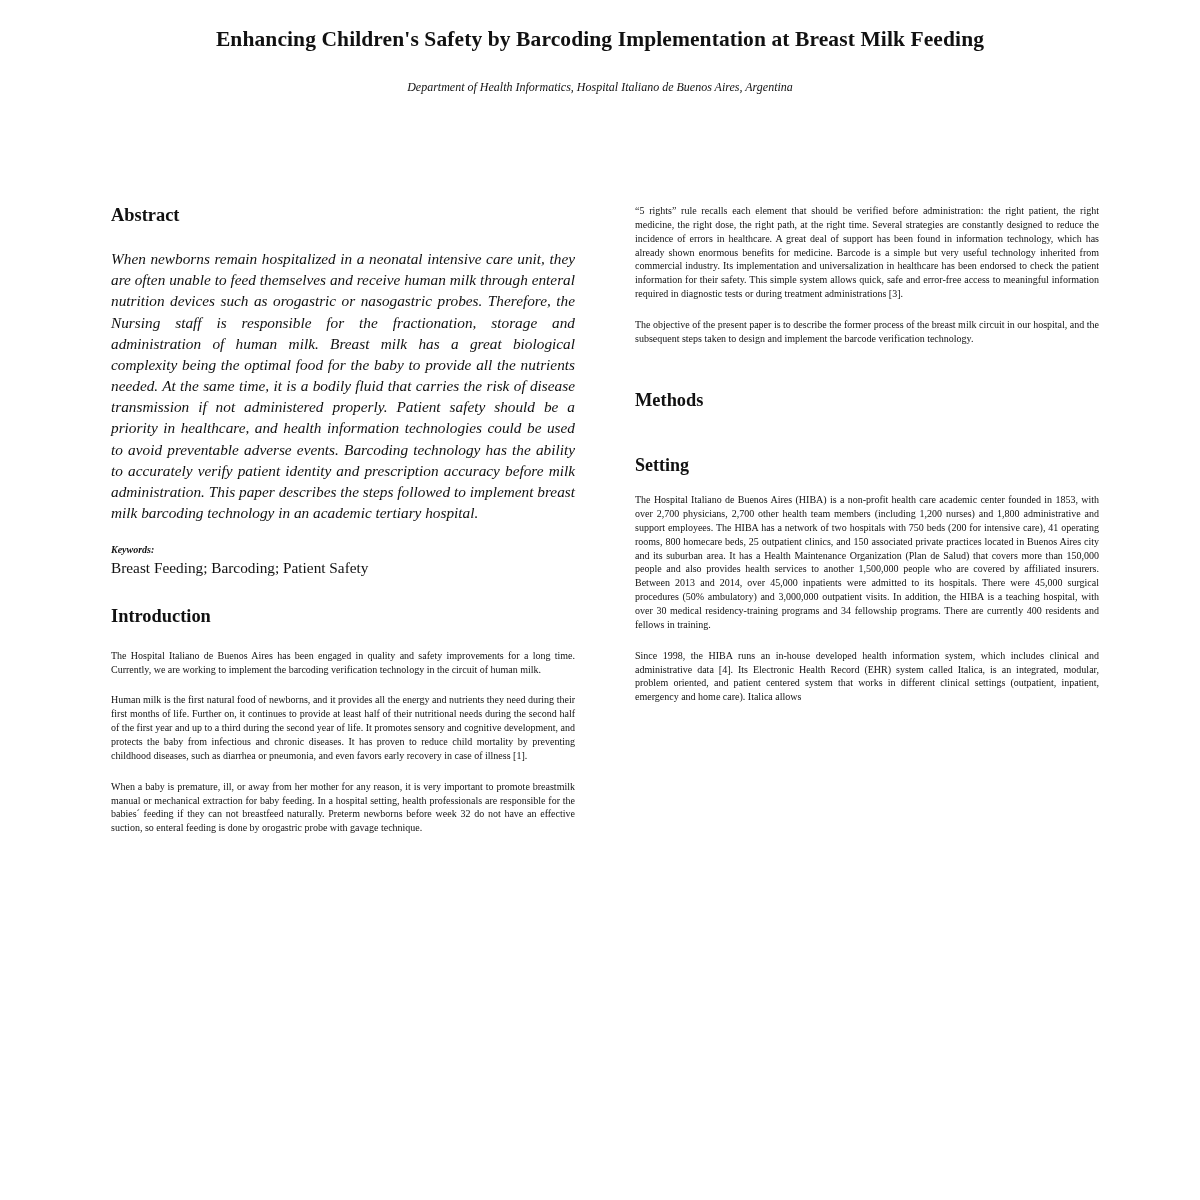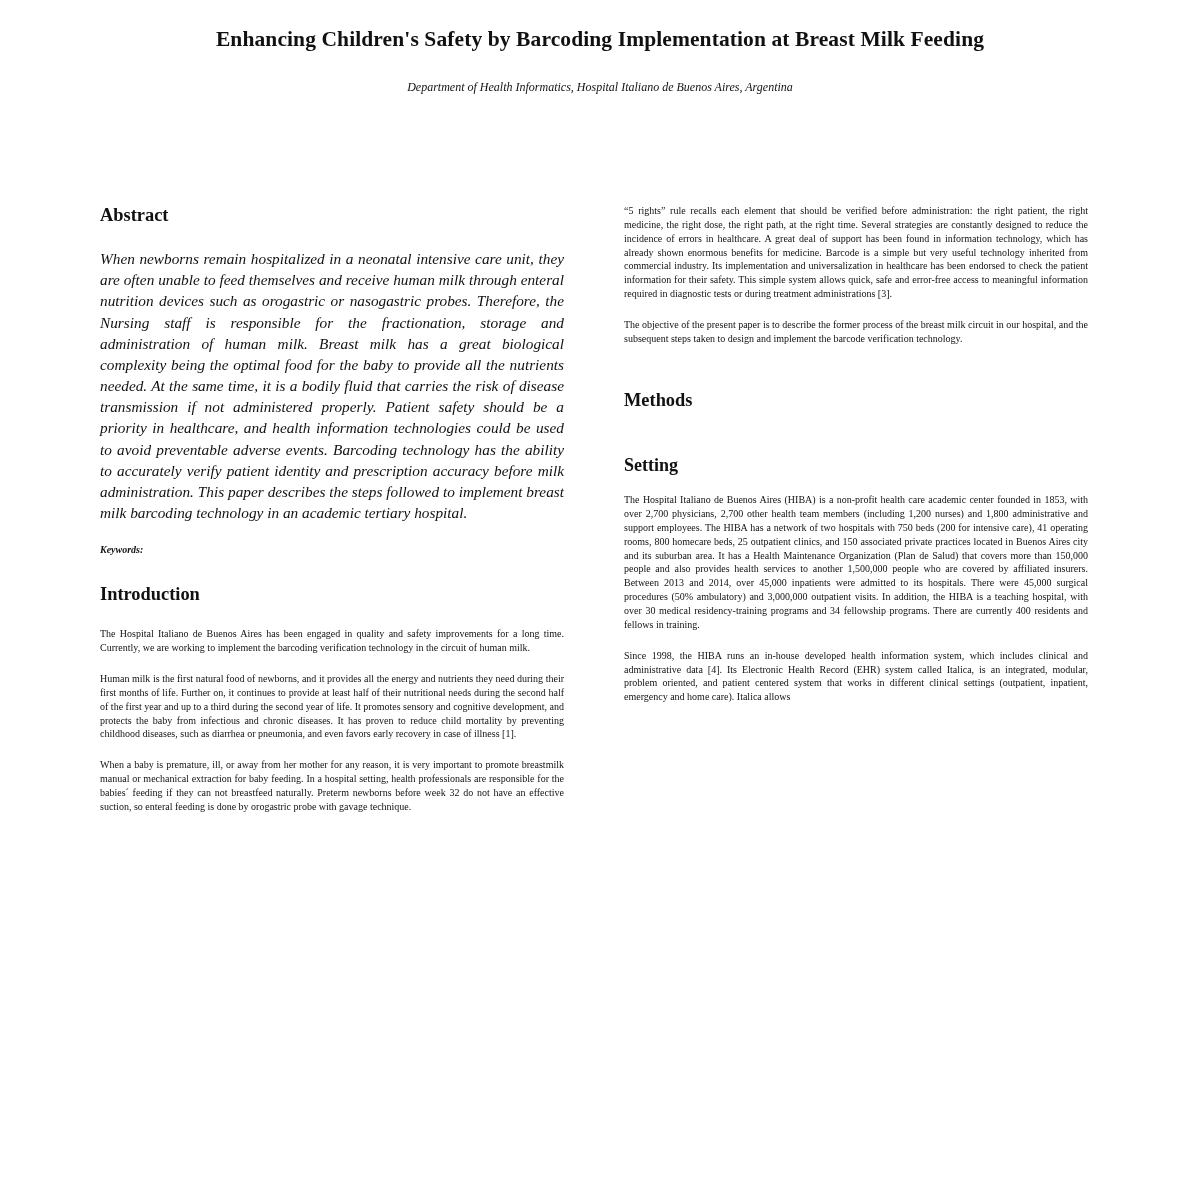--- a/index.html
+++ b/index.html
@@ -45,21 +45,21 @@
     font-style: italic;
     text-align: center;
     margin: 27px 100px 0 100px;
     line-height: 1.3;
   }
 
   
   .columns {
     position: absolute;
     top: 204px;
-    left: 100px;
+    left: 111px;
     width: 992px;
     display: flex;
     gap: 60px;
   }
   .col {
     width: 464px;
   }
 
   h2.sec {
     font-size: 18.4px;
@@ -122,20 +122,21 @@
   <div class="columns">
 
     <div class="col">
 
       <h2 class="sec">Abstract</h2>
 
       <p class="abs">When newborns remain hospitalized in a neonatal intensive care unit, they are often unable to feed themselves and receive human milk through enteral nutrition devices such as orogastric or nasogastric probes. Therefore, the Nursing staff is responsible for the fractionation, storage and administration of human milk. Breast milk has a great biological complexity being the optimal food for the baby to provide all the nutrients needed. At the same time, it is a bodily fluid that carries the risk of disease transmission if not administered properly. Patient safety should be a priority in healthcare, and health information technologies could be used to avoid preventable adverse events. Barcoding technology has the ability to accurately verify patient identity and prescription accuracy before milk administration. This paper describes the steps followed to implement breast milk barcoding technology in an academic tertiary hospital.</p>
 
       <p class="kw-label">Keywords:</p>
 
+      <p class="kw-list">Breast Feeding; Barcoding; Patient Safety</p>
 
       <div class="spacer-intro"></div>
 
       <h2 class="sec">Introduction</h2>
 
       <p class="body">The Hospital Italiano de Buenos Aires has been engaged in quality and safety improvements for a long time. Currently, we are working to implement the barcoding verification technology in the circuit of human milk.</p>
 
       <p class="body">Human milk is the first natural food of newborns, and it provides all the energy and nutrients they need during their first months of life. Further on, it continues to provide at least half of their nutritional needs during the second half of the first year and up to a third during the second year of life. It promotes sensory and cognitive development, and protects the baby from infectious and chronic diseases. It has proven to reduce child mortality by preventing childhood diseases, such as diarrhea or pneumonia, and even favors early recovery in case of illness [1].</p>
 
       <p class="body last">When a baby is premature, ill, or away from her mother for any reason, it is very important to promote breastmilk manual or mechanical extraction for baby feeding. In a hospital setting, health professionals are responsible for the babies´ feeding if they can not breastfeed naturally. Preterm newborns before week 32 do not have an effective suction, so enteral feeding is done by orogastric probe with gavage technique.</p>

